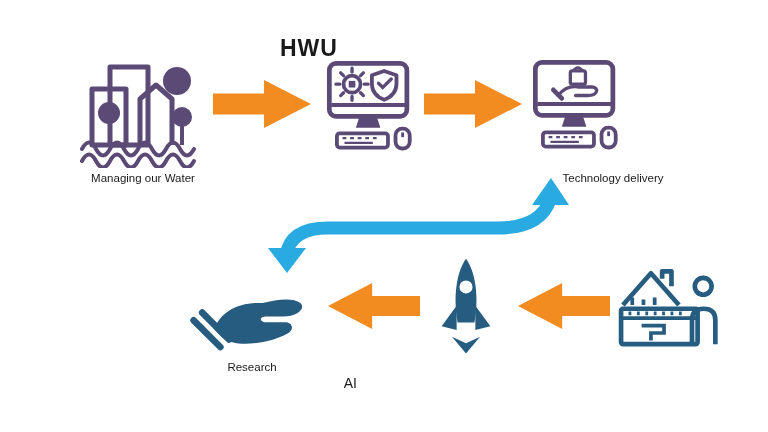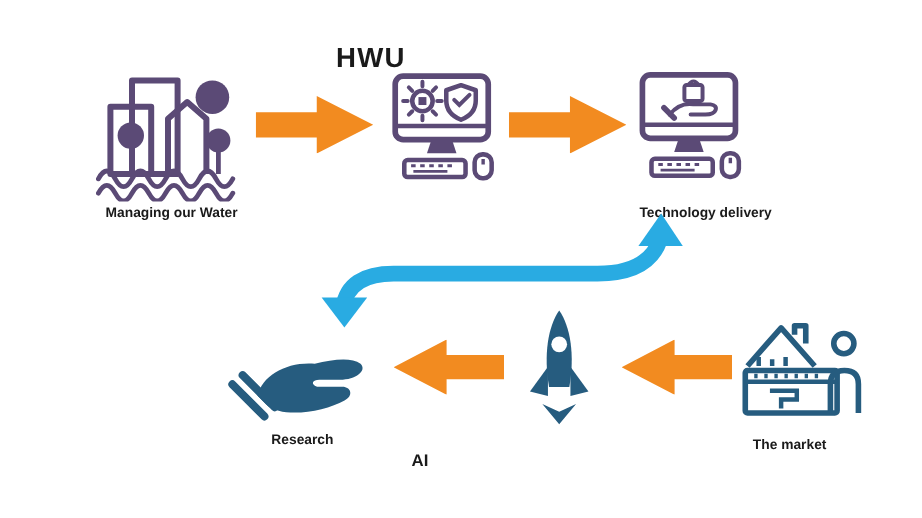--- a/index.html
+++ b/index.html
@@ -8,21 +8,21 @@
     background:var(--background,#ffffff);
     font-family:"Liberation Sans",sans-serif;
   }
   .abs{position:absolute;}
   .diagram-title{
     position:absolute;left:280px;top:24px;width:200px;text-align:left;
     font-size:23px;font-weight:bold;color:var(--text,#1a1a1a);letter-spacing:1px;margin-top:11px;
   }
   .step-label{
     position:absolute;width:210px;text-align:center;
-    font-size:11.5px;font-weight:bold;color:var(--text,#1a1a1a);line-height:1.25;
+    font-size:11.5px;font-weight:normal;color:var(--text,#1a1a1a);line-height:1.25;
   }
   .two-line .l2{font-size:14px;display:block;margin-top:1px;text-align:right;}
   .purple{color:var(--purple,#5b4a76);}
   .steel{color:var(--steel_blue,#265c7f);}
   .blue{color:var(--blue,#29abe2);}
   .block-arrow{
     background:var(--orange,#f28b20);
     clip-path:polygon(0% 28%,52% 28%,52% 0%,100% 50%,52% 100%,52% 72%,0% 72%);
   }
   .block-arrow.left{transform:scaleX(-1);}
@@ -82,21 +82,21 @@
       <path d="M36,41 q9,-11 21,-9 h15 q6,1 4.5,5 q-1.5,4 -9,4 h-13" fill="none" stroke="currentColor" stroke-width="3.5" stroke-linecap="round"></path>
       <path d="M31,35 l9,9" stroke="currentColor" stroke-width="5" stroke-linecap="round"></path>
       <rect x="20" y="80" width="54" height="15" rx="3" fill="none" stroke="currentColor" stroke-width="4"></rect>
       <path d="M26,85 h4 M34,85 h4 M42,85 h4 M50,85 h4 M58,85 h4 M28,90 h30" stroke="currentColor" stroke-width="2.5"></path>
       <rect x="82" y="75" width="15" height="21" rx="7" fill="none" stroke="currentColor" stroke-width="4"></rect>
       <line x1="89.5" y1="79" x2="89.5" y2="84" stroke="currentColor" stroke-width="3"></line>
     </svg>
   </div>
 
   <div class="step-label" style="left:38px;top:171px;">Managing our Water</div>
-  <div class="step-label" style="left:483px;top:171px;">Technology delivery</div>
+  <div class="step-label" style="left:508px;top:171px;">Technology delivery</div>
 
   <div class="abs blue" style="left:256px;top:172px;">
     <svg width="320" height="104" viewBox="0 0 320 104">
       <path d="M30,84 Q34,56 72,56 L242,56 Q284,56 294,28" fill="none" stroke="currentColor" stroke-width="13"></path>
       <polygon points="12,76 50,76 31,101" fill="currentColor"></polygon>
       <polygon points="276,33 313,33 295,6" fill="currentColor"></polygon>
     </svg>
   </div>
 
   <div class="abs steel" style="left:186px;top:270px;">
@@ -138,15 +138,14 @@
         <path d="M22,59 h3 M31,59 h3 M40,59 h3 M49,59 h3 M58,59 h3 M67,59 h3 M76,59 h3"></path>
         <path d="M36,72 h24 v8 h-14 v8"></path>
       </g>
     </svg>
   </div>
 
   <div class="step-label two-line" style="left:147px;top:360px;">
     <span class="l1">Research</span>
     <span class="l2">AI</span>
   </div>
-  <div class="step-label" style="left:553px;top:364px;">The market</div>
 
 </div>
 
 </body></html>

